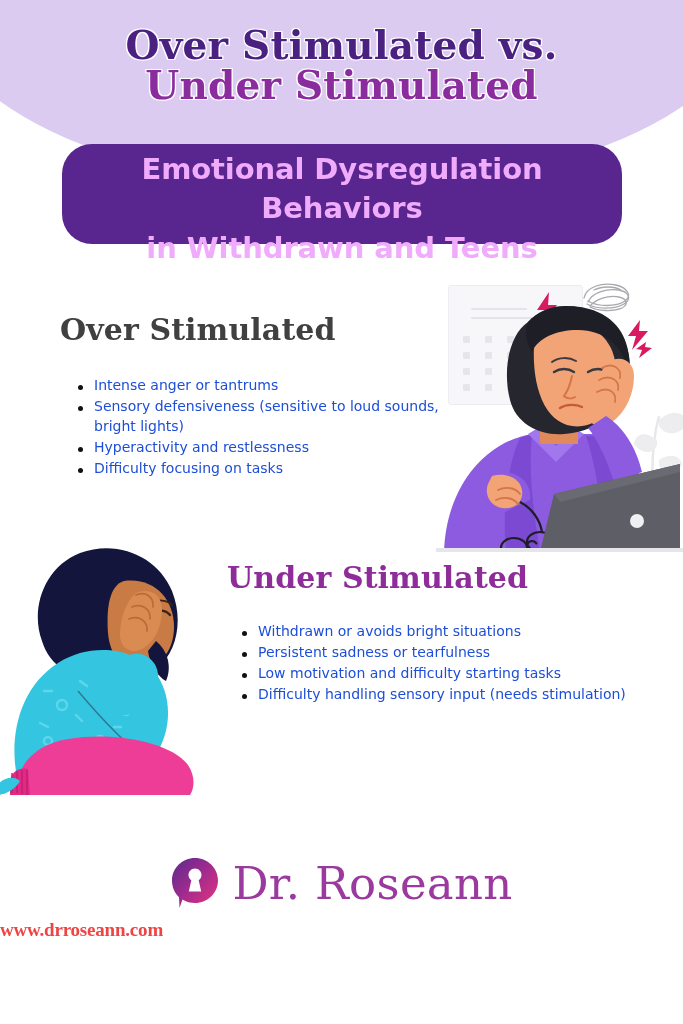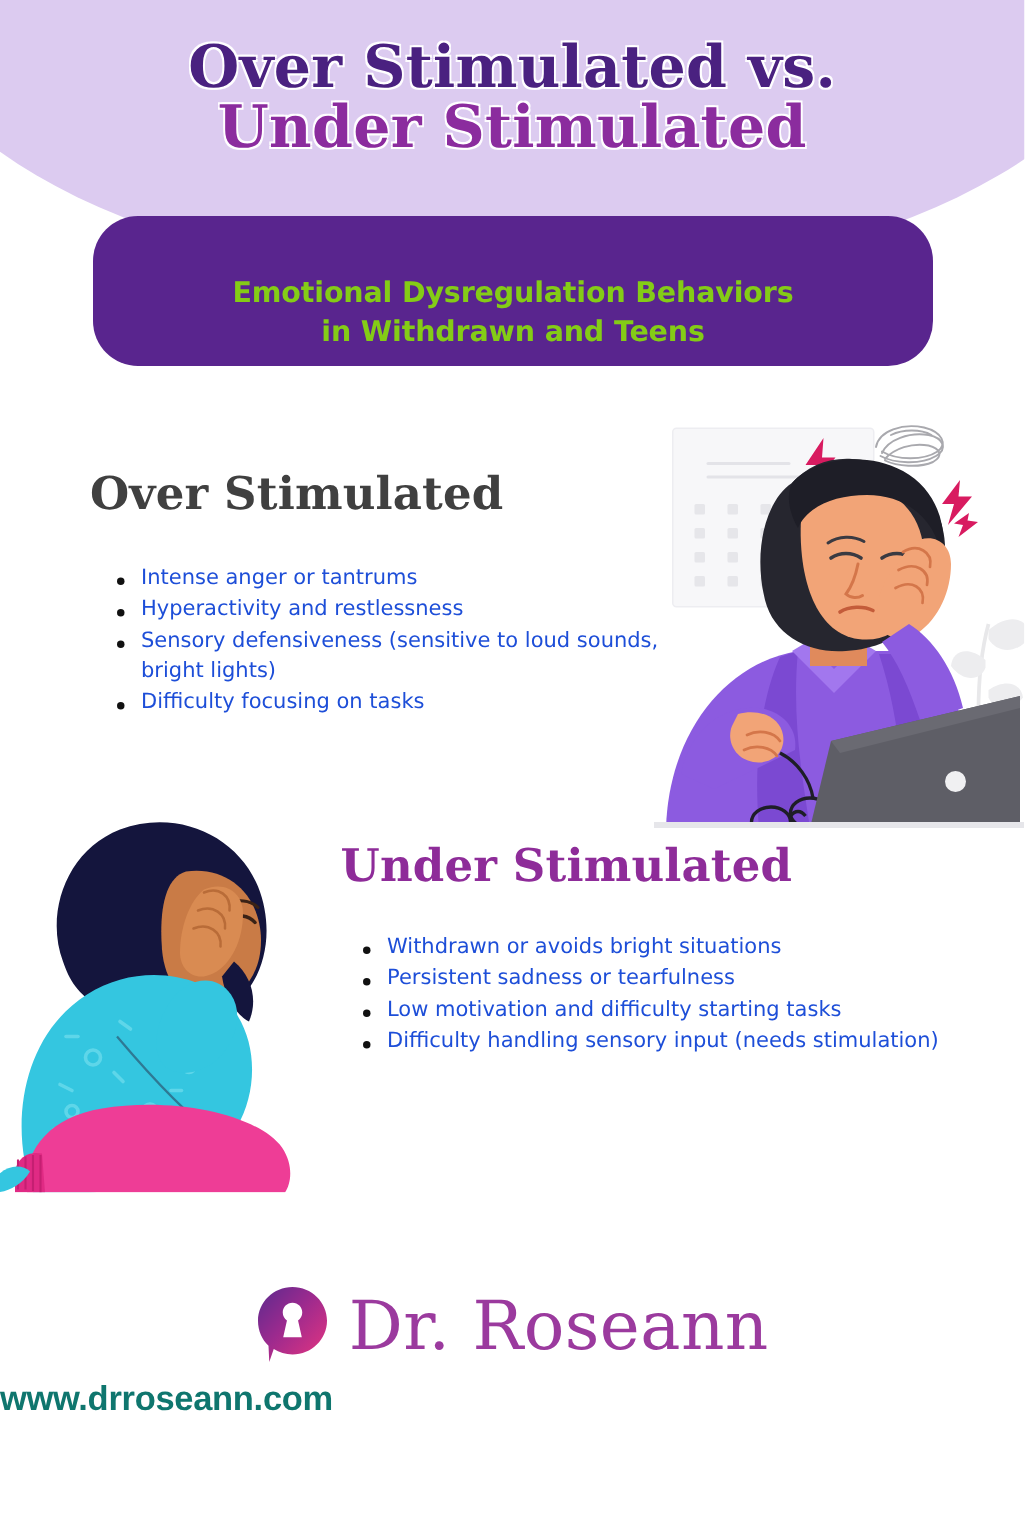--- a/index.html
+++ b/index.html
@@ -60,24 +60,24 @@
     top: 144px;
     width: 560px;
     height: 100px;
     background: #59258E;
     border-radius: 30px;
     display: flex;
     align-items: center;
     justify-content: center;
   }
   .banner-text {
-    color: #84cc16;
+    color: #f0abfc;
     font-family: "DejaVu Sans", "Liberation Sans", sans-serif;
     font-weight: bold;
-    font-size: 19px;
+    font-size: 29px;
     line-height: 1.35;
     text-align: center;
     letter-spacing: -0.1px;
     margin-top: 30px;
   }
 
   
   .sec-head {
     position: absolute;
     font-family: "DejaVu Serif", "Liberation Serif", serif;
@@ -174,24 +174,24 @@
   .logo-word {
     font-family: "DejaVu Serif", "Liberation Serif", serif;
     font-weight: normal;
     font-size: 45px;
     color: #9B3A9E;
     letter-spacing: 0.3px;
     line-height: 1;
   }
   .logo-url {
     margin-top: 9px;
-    font-family: Liberation Sans, sans-serif;
+    font-family: Liberation Serif, serif;
     font-weight: bold;
-    font-size: 23px;
-    color: #0f766e;
+    font-size: 19px;
+    color: #ef4444;
     letter-spacing: -0.2px;
   }
 </style>
 </head>
 <body>
 
 <div id="page">
 
   <div class="blob"></div>
 
@@ -368,22 +368,22 @@
           <path d="M31 225 l0 25"></path>
       </g>
 
       <path d="M0 242 C6 232 18 230 24 236 C18 246 8 250 0 250 Z" fill="#34C6E0"></path>
     </svg>
   </div>
 
   <div class="sec-head head-over">Over Stimulated</div>
   <ul class="blist list-over">
     <li>Intense anger or tantrums</li>
+    <li>Sensory defensiveness (sensitive to loud sounds, bright lights)</li>
     <li>Hyperactivity and restlessness</li>
-    <li>Sensory defensiveness (sensitive to loud sounds, bright lights)</li>
     <li>Difficulty focusing on tasks</li>
   </ul>
 
   <div class="sec-head head-under">Under Stimulated</div>
   <ul class="blist list-under">
     <li>Withdrawn or avoids bright situations</li>
     <li>Persistent sadness or tearfulness</li>
     <li>Low motivation and difficulty starting tasks</li>
     <li>Difficulty handling sensory input (needs stimulation)</li>
   </ul>

